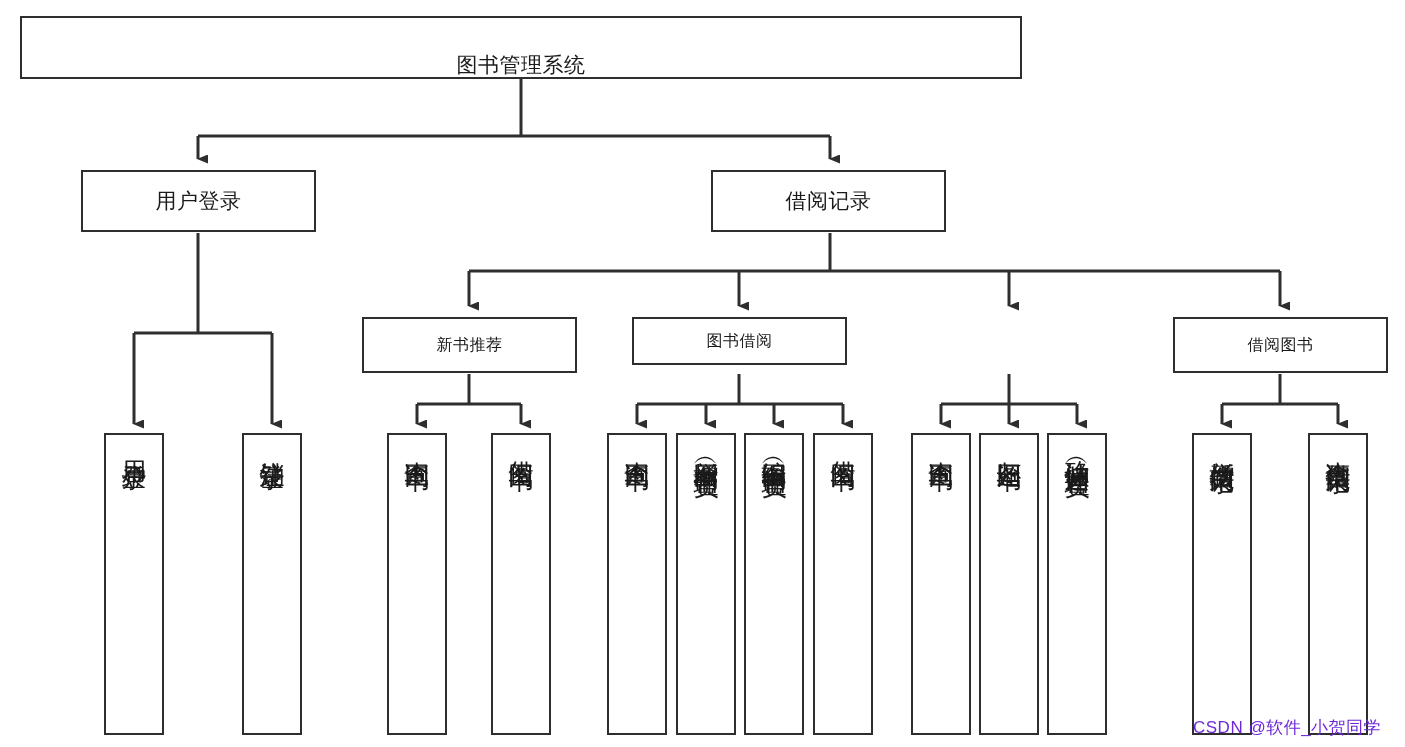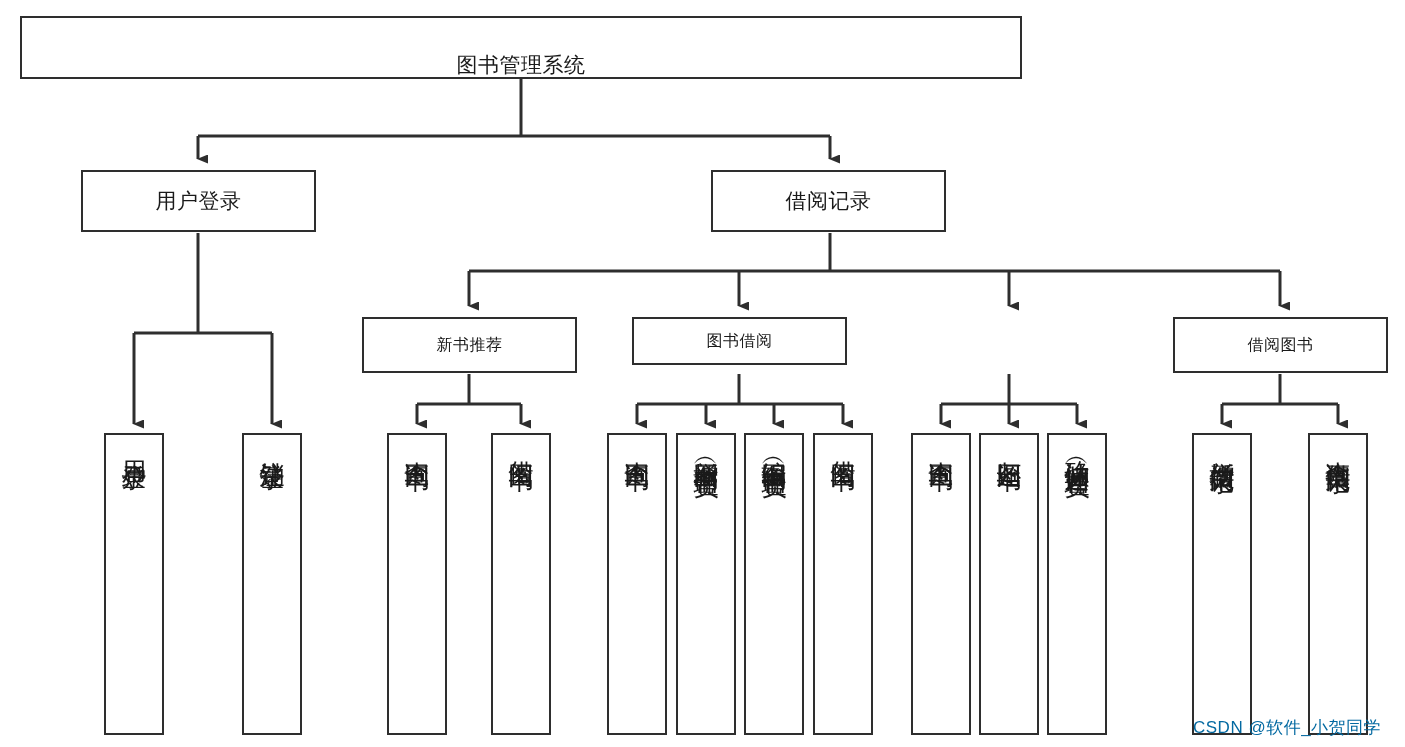--- a/index.html
+++ b/index.html
@@ -61,21 +61,21 @@
   .node-leaf .node-label {
     writing-mode: vertical-rl;
     text-orientation: upright;
     font-size: 25px;
     line-height: 1.0;
     letter-spacing: 2px;
     white-space: nowrap;
   }
   .watermark {
     position: absolute;
-    color: #0369a1;
+    color: #6d28d9;
     font-size: 17px;
     letter-spacing: 0.5px;
     white-space: nowrap;
     z-index: 3;
     text-align: right;
   }
 </style>
 </head>
 <body>
 

